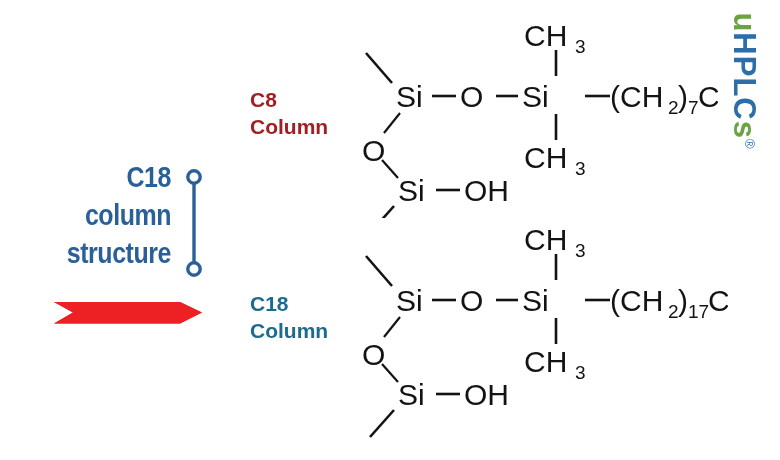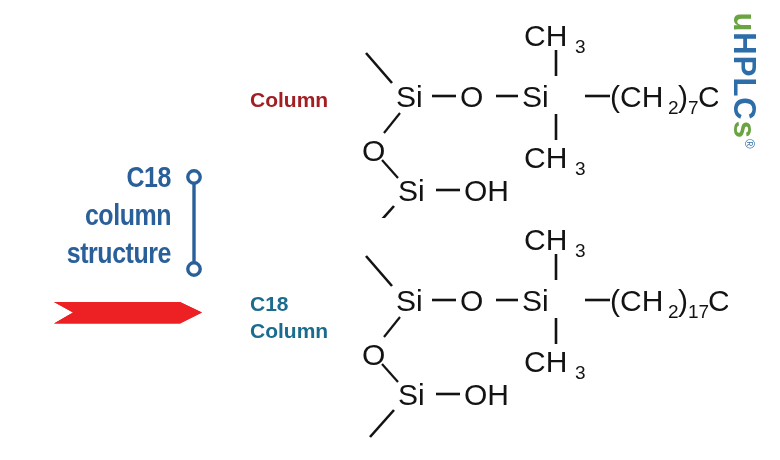--- a/index.html
+++ b/index.html
@@ -149,20 +149,21 @@
       <path d="M 14 6 L 52 6 L 74 16.5 L 52 27.5 L 14 27.5 L 33 16.5 Z
                M 52 6 L 140 6 L 162 16.5 L 140 27.5 L 52 27.5 L 74 16.5 Z" fill="#ed2024"></path>
       <path d="M 14 6 L 140 6 L 162 16.5 L 140 27.5 L 14 27.5 L 33 16.5 Z" fill="#ed2024"></path>
     </svg>
 
   </div>
 
   <div class="molecule" id="mol-c8">
 
     <div class="mol-label" id="label-c8">
+      <div>C8</div>
       <div>Column</div>
     </div>
 
     <svg class="mol-svg" width="470" height="200" viewBox="0 0 470 200">
 
       <line class="bond" x1="118" y1="35" x2="144" y2="65"></line>
 
       <line class="bond" x1="184" y1="78" x2="208" y2="78"></line>
 
       <line class="bond" x1="248" y1="78" x2="270" y2="78"></line>

